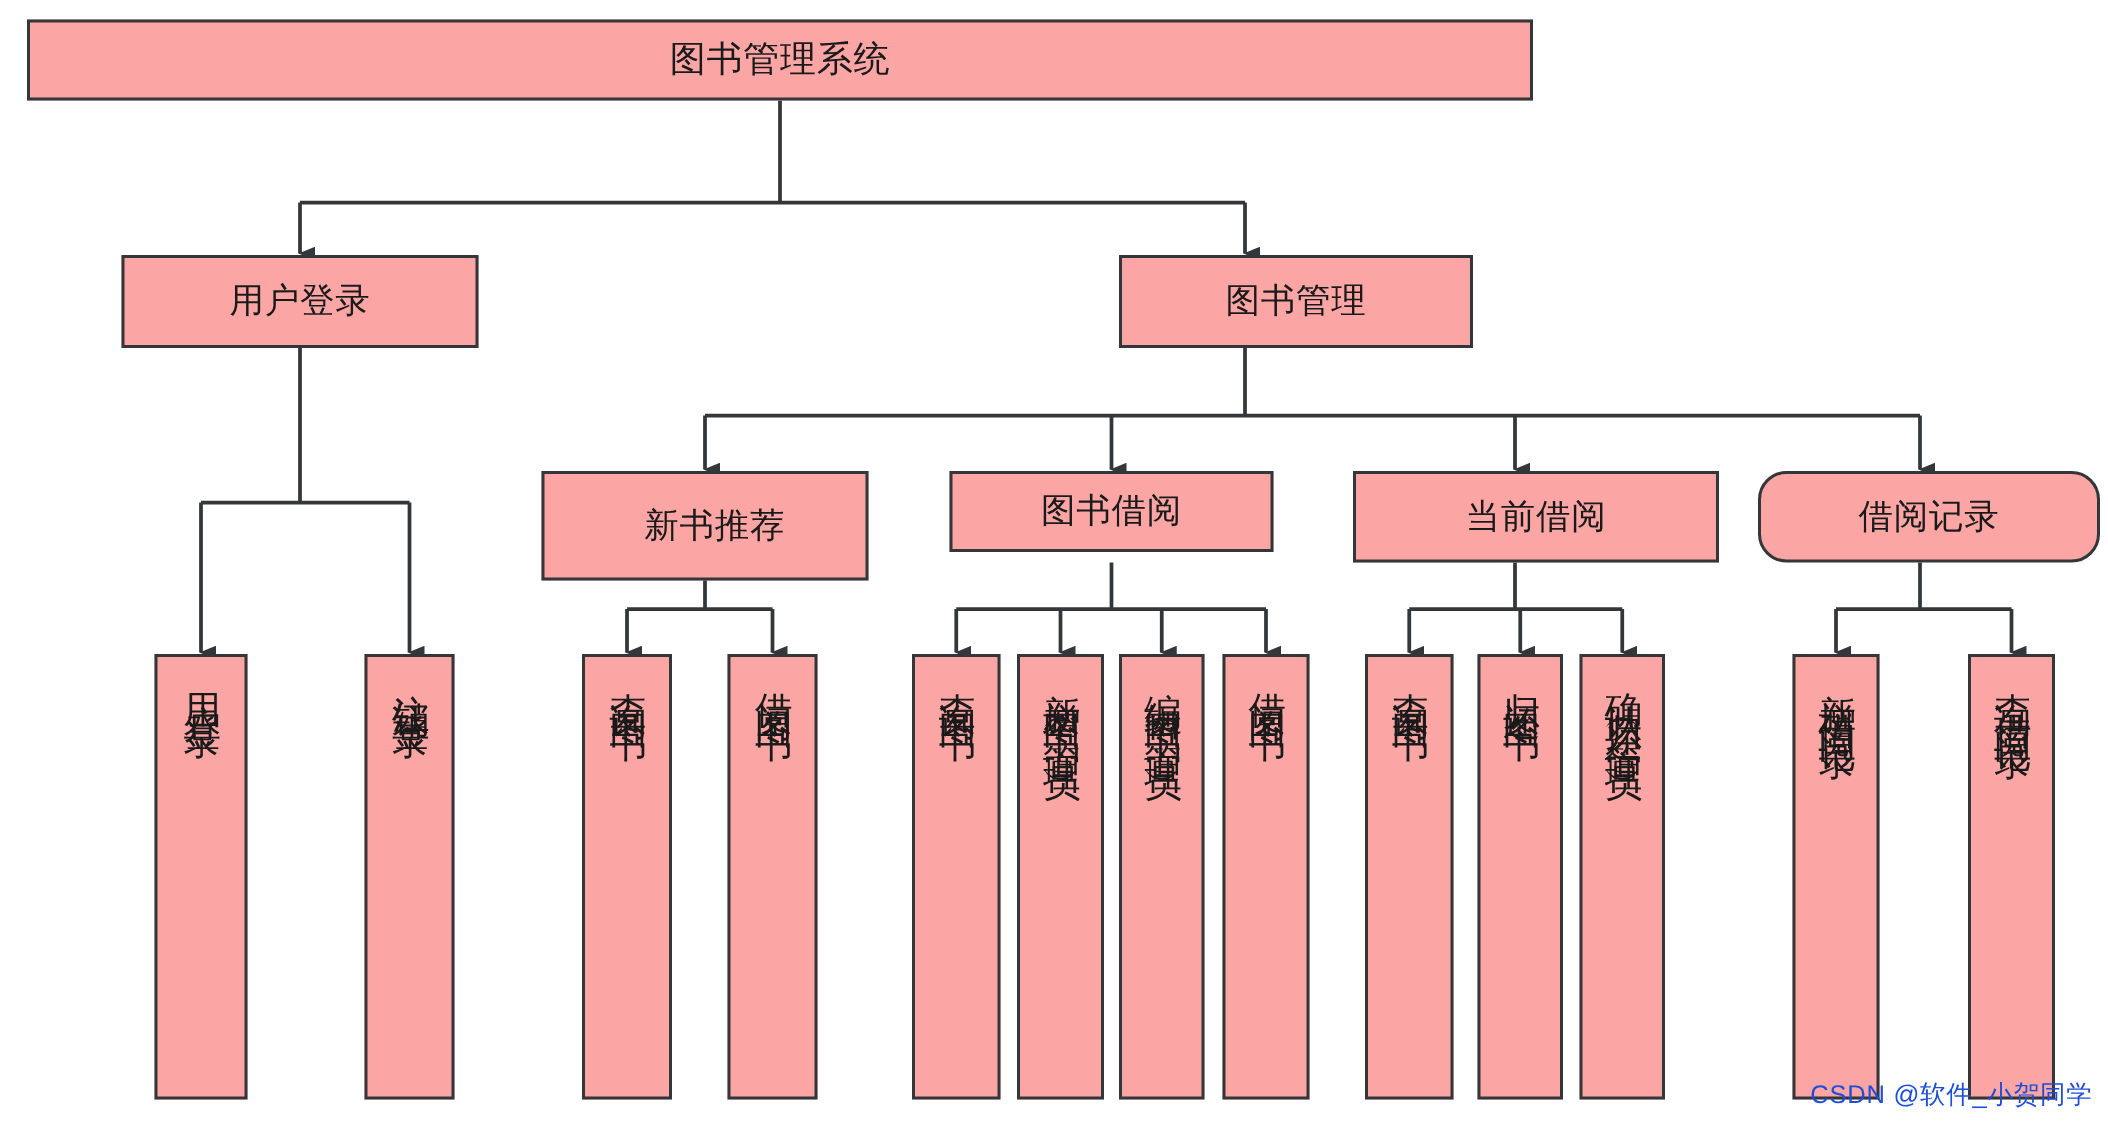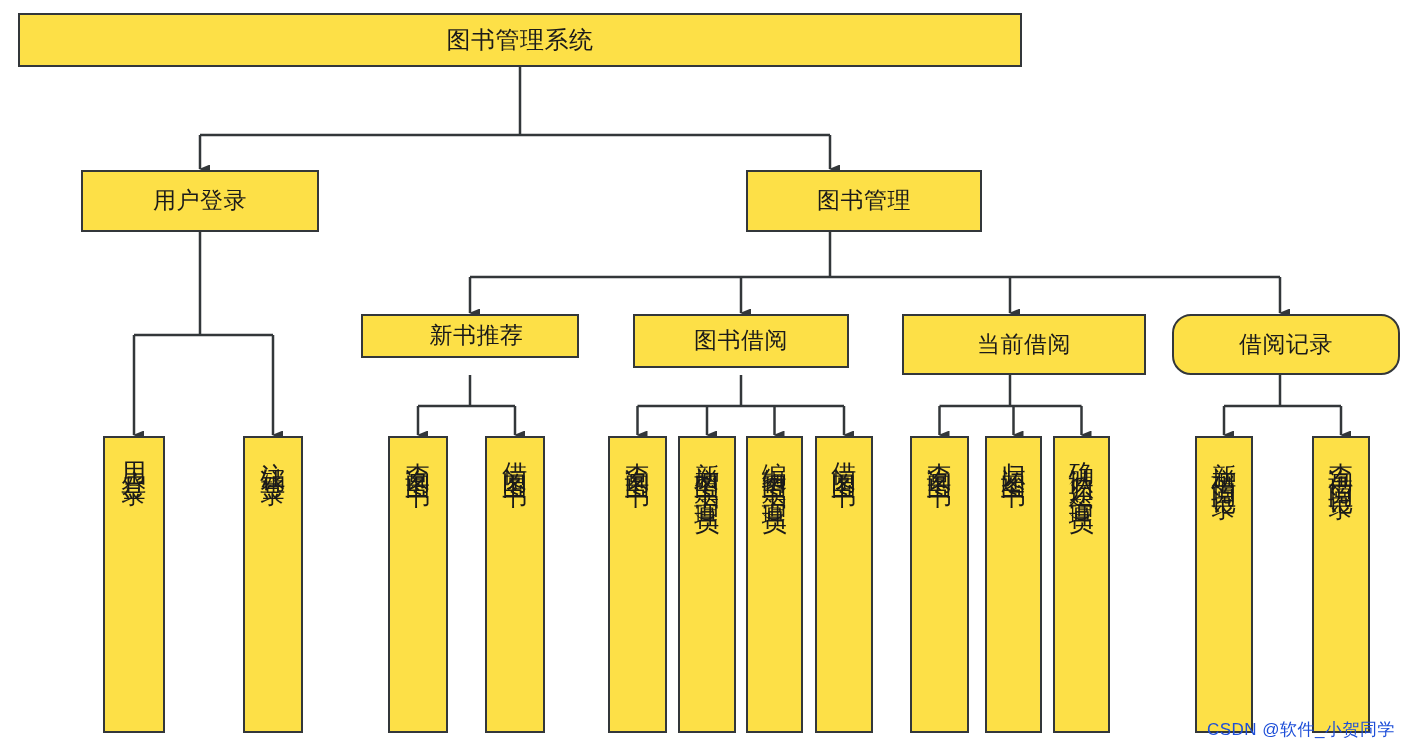--- a/index.html
+++ b/index.html
@@ -16,21 +16,21 @@
     width:1405px;height:747px;
   }
   svg#connectors{
     position:absolute;left:0;top:0;
     width:1405px;height:747px;
     pointer-events:none;
   }
   .node{
     position:absolute;
     box-sizing:border-box;
-    background:#fde047;
+    background:#fca5a5;
     border:2.5px solid #33373a;
     display:flex;
     align-items:center;
     justify-content:center;
     color:#1a1a1a;
     z-index:2;
   }
   .node .label{
     display:block;
     text-align:center;
@@ -118,21 +118,21 @@
   <div id="node-layer">
       <div class="node horiz root" style="left: 18px; top: 13px; width: 1004px; height: 54px; border-color: rgb(51, 55, 58); color: rgb(26, 26, 26);">
         <span class="label">图书管理系统</span>
       </div>
       <div class="node horiz" style="left: 81px; top: 170px; width: 238px; height: 62px; border-color: rgb(51, 55, 58); color: rgb(26, 26, 26);">
         <span class="label">用户登录</span>
       </div>
       <div class="node horiz" style="left: 712px; top: 170px; width: 236px; height: 62px; border-color: rgb(51, 55, 58); color: rgb(26, 26, 26); margin-left: 34px;">
         <span class="label">图书管理</span>
       </div>
-      <div class="node horiz" style="left: 361px; top: 314px; width: 218px; height: 44px; border-color: rgb(51, 55, 58); color: rgb(26, 26, 26); padding-left: 13px;">
+      <div class="node horiz" style="left: 361px; top: 314px; width: 218px; height: 73px; border-color: rgb(51, 55, 58); color: rgb(26, 26, 26); padding-left: 13px;">
         <span class="label">新书推荐</span>
       </div>
       <div class="node horiz" style="left: 633px; top: 314px; width: 216px; height: 54px; border-color: rgb(51, 55, 58); color: rgb(26, 26, 26);">
         <span class="label">图书借阅</span>
       </div>
       <div class="node horiz" style="left: 902px; top: 314px; width: 244px; height: 61px; border-color: rgb(51, 55, 58); color: rgb(26, 26, 26);">
         <span class="label">当前借阅</span>
       </div>
       <div class="node horiz" style="left: 1172px; top: 314px; width: 228px; height: 61px; border-color: rgb(51, 55, 58); color: rgb(26, 26, 26); border-radius: 19px;">
         <span class="label">借阅记录</span>

